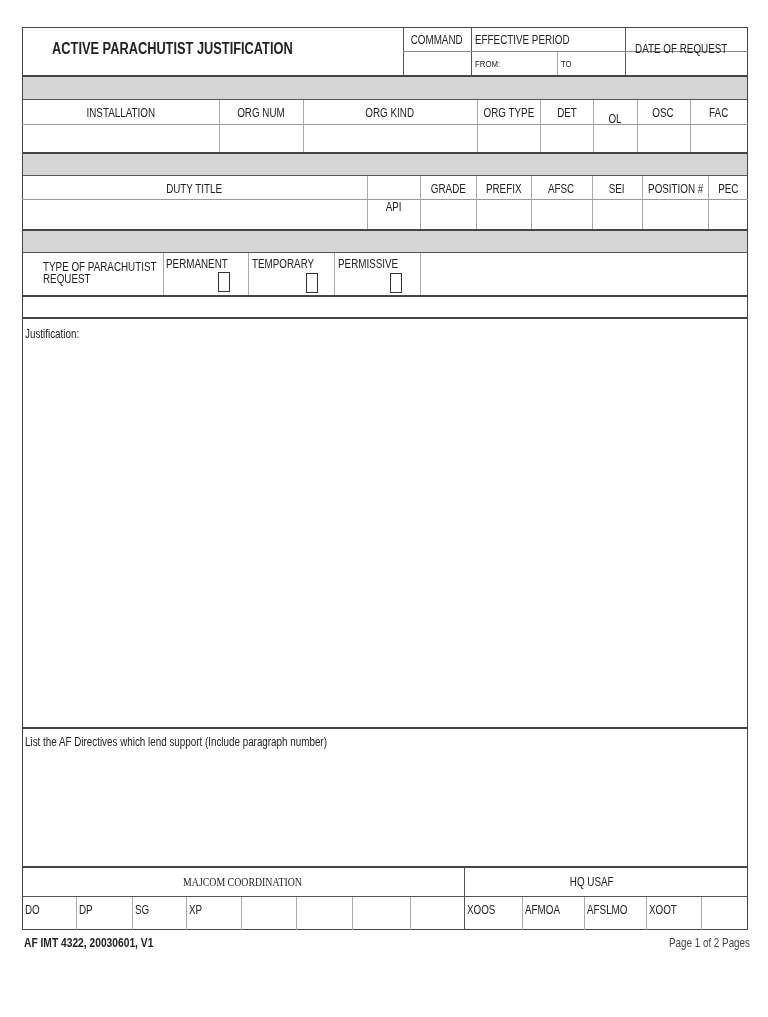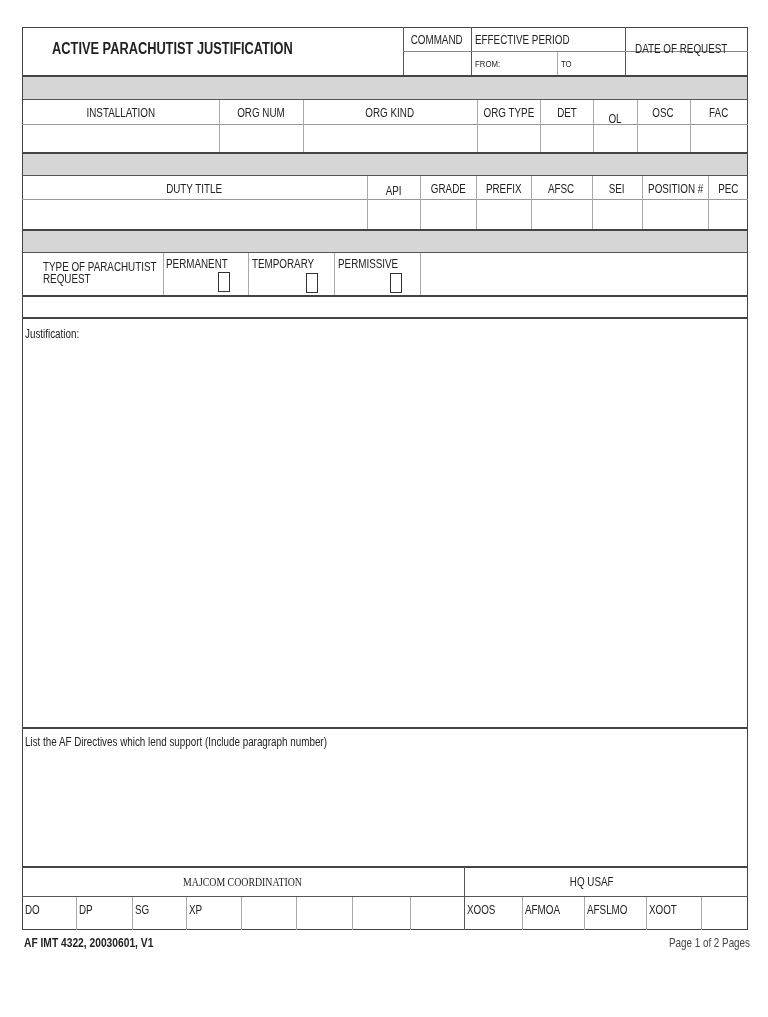--- a/index.html
+++ b/index.html
@@ -84,21 +84,21 @@
 <div class="hl" style="left:22px; top:199px; width:726px; border-color:#999;"></div>
 <div class="vl" style="left:367px; top:176px; height:53px;"></div>
 <div class="vl" style="left:420px; top:176px; height:53px;"></div>
 <div class="vl" style="left:476px; top:176px; height:53px;"></div>
 <div class="vl" style="left:531px; top:176px; height:53px;"></div>
 <div class="vl" style="left:592px; top:176px; height:53px;"></div>
 <div class="vl" style="left:642px; top:176px; height:53px;"></div>
 <div class="vl" style="left:708px; top:176px; height:53px;"></div>
 
 <div class="lblc" style="left:22px; top:182px; width:345px;"><span>DUTY TITLE</span></div>
-<div class="lblc" style="left:367px; top:184px; width:53px;"><span>API</span></div>
+<div class="lblc" style="left:367px; top:200px; width:53px;"><span>API</span></div>
 <div class="lblc" style="left:420px; top:182px; width:56px;"><span>GRADE</span></div>
 <div class="lblc" style="left:476px; top:182px; width:55px;"><span>PREFIX</span></div>
 <div class="lblc" style="left:531px; top:182px; width:61px;"><span>AFSC</span></div>
 <div class="lblc" style="left:592px; top:182px; width:50px;"><span>SEI</span></div>
 <div class="lblc" style="left:642px; top:182px; width:66px;"><span>POSITION #</span></div>
 <div class="lblc" style="left:708px; top:182px; width:40px;"><span>PEC</span></div>
 
 <input class="field" style="left: 24px; top: 201px; width: 341px; height: 26px;" value="">
 <input class="field" style="left: 369px; top: 201px; width: 49px; height: 26px;" value="">
 <input class="field" style="left: 422px; top: 201px; width: 52px; height: 26px;" value="">

